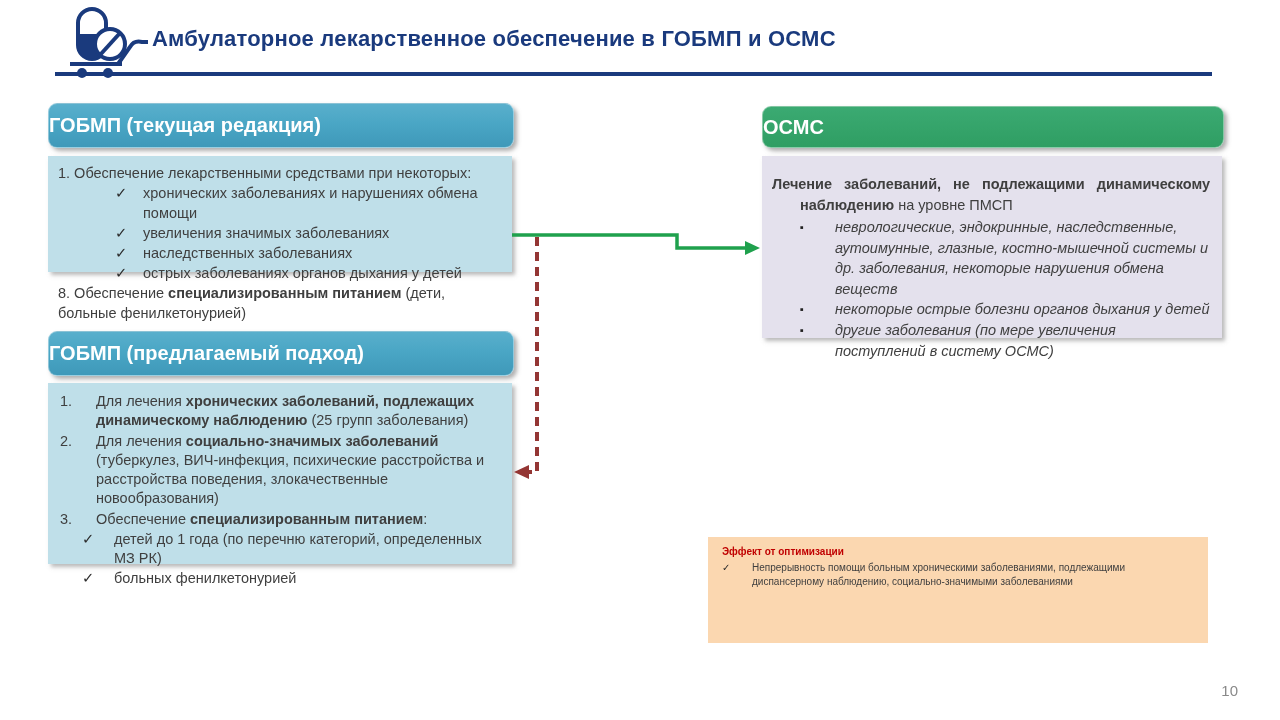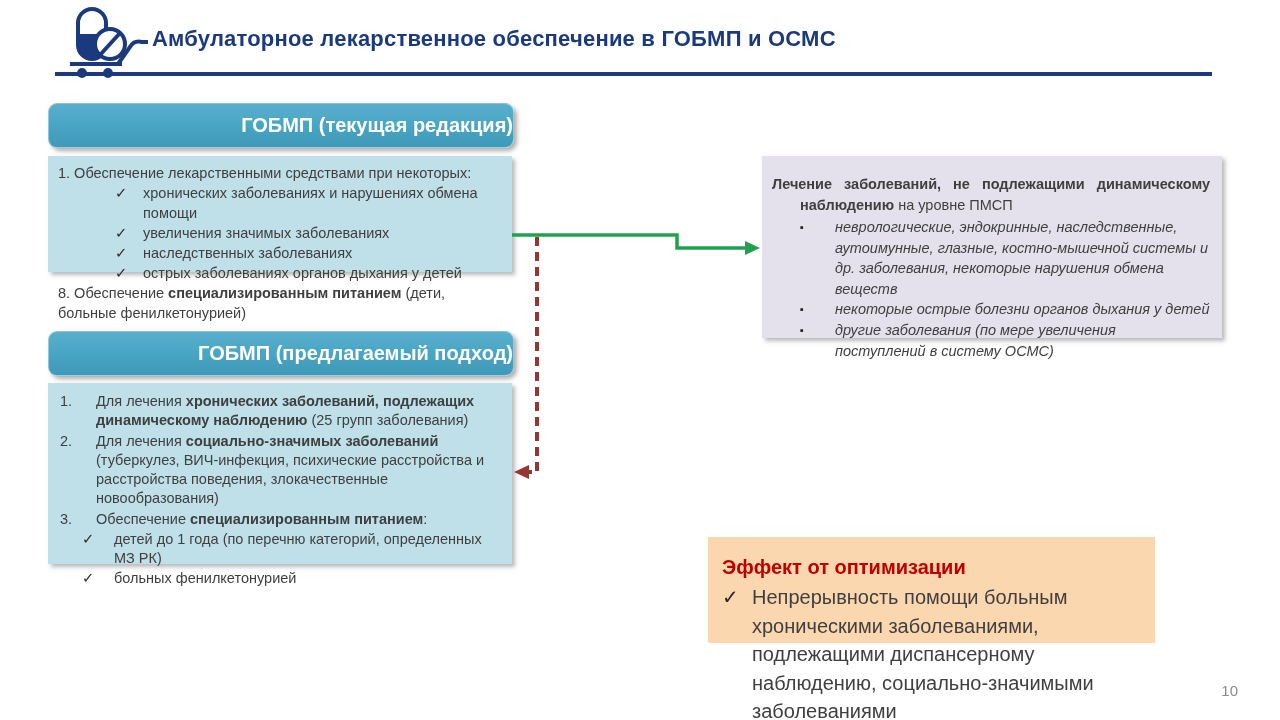--- a/index.html
+++ b/index.html
@@ -5,21 +5,21 @@
   html,body{margin:0;padding:0;background:#ffffff;}
   body{font-family:"Liberation Sans", sans-serif;}
   .slide{position:relative;width:1280px;height:720px;background:#ffffff;overflow:hidden;}
 
   
   .logo{position:absolute;left:58px;top:6px;width:92px;height:72px;}
   .title{position:absolute;left:152px;top:26px;width:1060px;font-size:22px;font-weight:bold;color:#1A3A7D;letter-spacing:0.2px;}
   .title-rule{position:absolute;left:55px;top:72px;width:1157px;height:4px;background:#1A3A7D;}
 
   
-  .hdr{position:absolute;border-radius:9px;display:flex;align-items:center;justify-content:flex-end;
+  .hdr{position:absolute;border-radius:9px;display:flex;align-items:center;justify-content:flex-start;
        color:#ffffff;font-weight:bold;font-size:20px;
        box-shadow:3px 3px 4px rgba(110,110,110,0.55);border:1px solid rgba(255,255,255,0.4);}
   .hdr.teal{background:linear-gradient(180deg,#59AFCC 0%,#4AA6C5 45%,#3F99B9 100%);}
   .hdr.green{background:linear-gradient(180deg,#3BAA72 0%,#2F9E63 100%);}
   .panel{position:absolute;box-shadow:3px 3px 4px rgba(120,120,120,0.5);color:#3F3F3F;}
   .panel.blue{background:#BFDFE9;}
   .panel.lav{background:#E4E1ED;}
   .panel.orange{background:#FBD7B0;box-shadow:none;}
 
   
@@ -38,21 +38,21 @@
   
   .o-hdr{left:762px;top:106px;width:460px;height:40px;}
   .o-body{left:762px;top:156px;width:460px;height:182px;font-size:14.5px;line-height:1.42;padding:18px 12px 0 10px;box-sizing:border-box;}
   .o-lead{margin:0;text-align:justify;padding-left:28px;text-indent:-28px;}
   .o-bullets{margin-top:2px;}
   .bul-row{display:grid;grid-template-columns:35px 1fr;margin-left:28px;}
   .bul{font-size:11px;padding-top:3px;color:#1f1f1f;}
   .ital{font-style:italic;}
 
   
-  .eff{left:708px;top:537px;width:447px;height:106px;font-size:20px;line-height:1.42;padding:16px 12px 0 14px;box-sizing:border-box;}
+  .eff{left:708px;top:537px;width:500px;height:106px;font-size:10px;line-height:1.42;padding:8px 12px 0 14px;box-sizing:border-box;}
   .eff-title{margin:0 0 2px 0;font-weight:bold;color:#C00000;}
   .eff-row{display:grid;grid-template-columns:30px 1fr;}
 
   .page-num{position:absolute;right:42px;top:682px;font-size:15px;color:#898989;text-align:right;}
   b{font-weight:bold;}
 </style>
 </head>
 <body>
 
 <div class="slide">
@@ -116,20 +116,23 @@
     <div class="sub-chk">
       <span class="chk">✓</span>
       <span>детей до 1 года (по перечню категорий, определенных МЗ РК)</span>
     </div>
     <div class="sub-chk">
       <span class="chk">✓</span>
       <span>больных фенилкетонурией</span>
     </div>
   </div>
 
+  <div class="hdr green o-hdr">
+    <span>ОСМС</span>
+  </div>
   <div class="panel lav o-body">
     <p class="o-lead"><b>Лечение заболеваний, не подлежащими динамическому наблюдению</b><span> на уровне ПМСП</span></p>
     <div class="o-bullets">
       <div class="bul-row">
         <span class="bul">▪</span>
         <span class="ital">неврологические, эндокринные, наследственные, аутоимунные, глазные, костно-мышечной системы и др. заболевания, некоторые нарушения обмена веществ</span>
       </div>
       <div class="bul-row">
         <span class="bul">▪</span>
         <span class="ital">некоторые острые болезни органов дыхания у детей</span>

